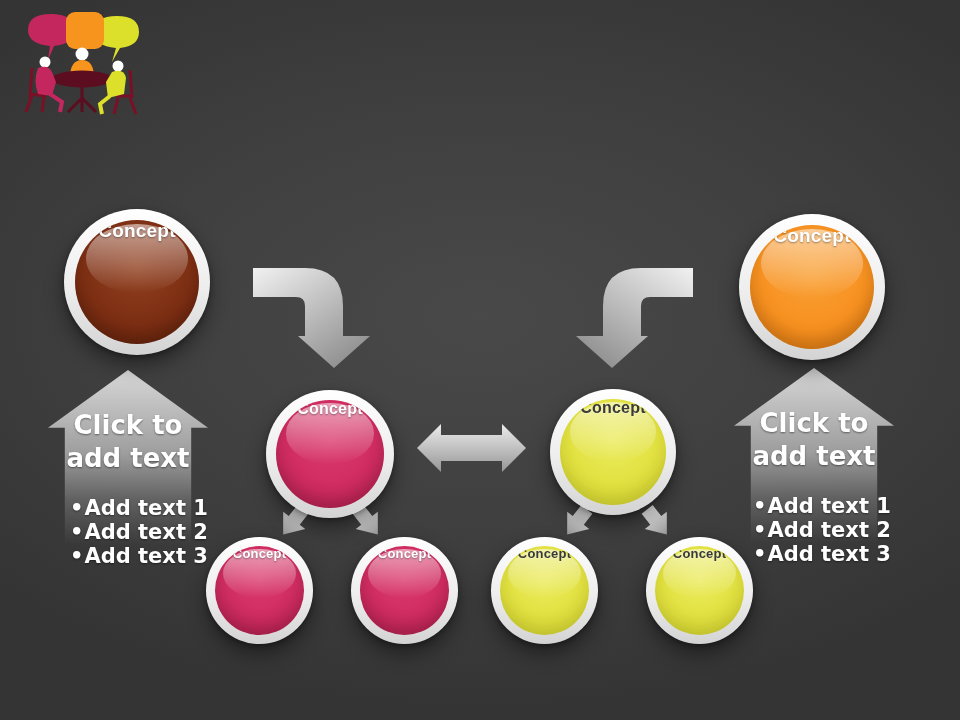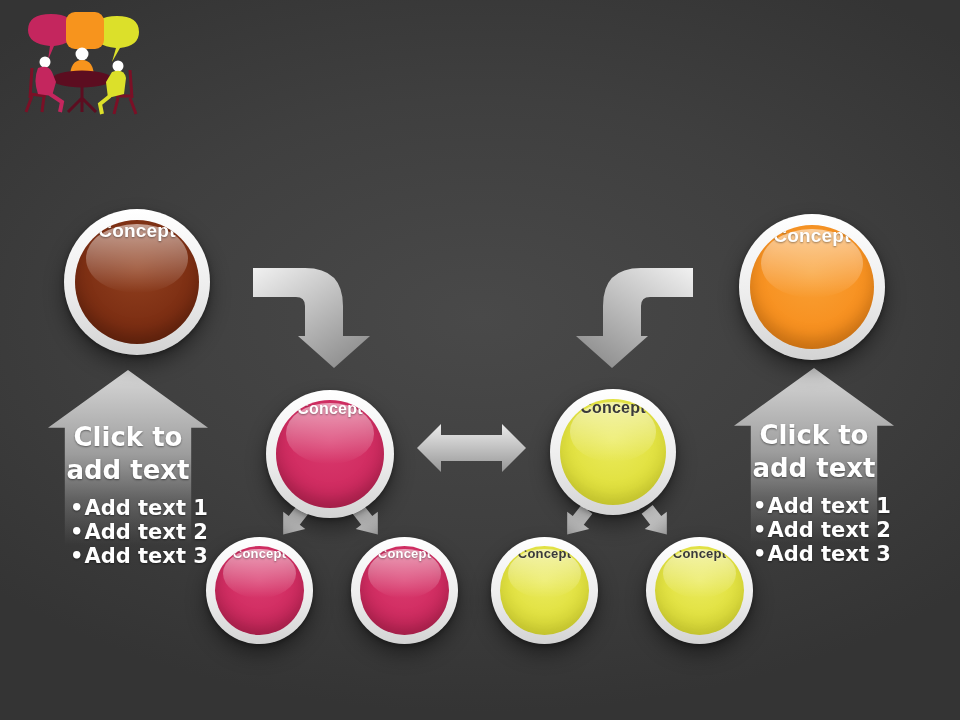--- a/index.html
+++ b/index.html
@@ -39,21 +39,21 @@
 
   
   .up-arrow{position:absolute;width:160px;height:175px;
     background:linear-gradient(180deg,#d8d8d8 0%,#bdbdbd 22%,#9d9d9d 48%,rgba(135,135,135,.5) 74%,rgba(120,120,120,0) 100%);
     clip-path:polygon(50% 0%,100% 33%,89.5% 33%,89.5% 100%,10.5% 100%,10.5% 33%,0% 33%);}
   .up-arrow-left{left:48px;top:370px;}
   .up-arrow-right{left:734px;top:368px;}
 
   .ph-title{position:absolute;width:160px;text-align:center;color:#ffffff;
     font-family:"DejaVu Sans",sans-serif;font-weight:bold;font-size:26px;line-height:33px;
-    text-shadow:0 1px 2px rgba(0,0,0,.45);margin-top:12px;}
+    text-shadow:0 1px 2px rgba(0,0,0,.45);}
   .ph-title-left{left:48px;top:409px;}
   .ph-title-right{left:734px;top:407px;}
 
   .ph-bullets{position:absolute;color:#ffffff;font-family:"DejaVu Sans",sans-serif;
     font-weight:bold;font-size:21px;line-height:24px;text-shadow:0 1px 2px rgba(0,0,0,.45);}
   .ph-bullets-left{left:70px;top:496px;}
   .ph-bullets-right{left:753px;top:494px;}
   .bullet-row{white-space:nowrap;}
   .bullet-row .dot{margin-right:1px;}
 

